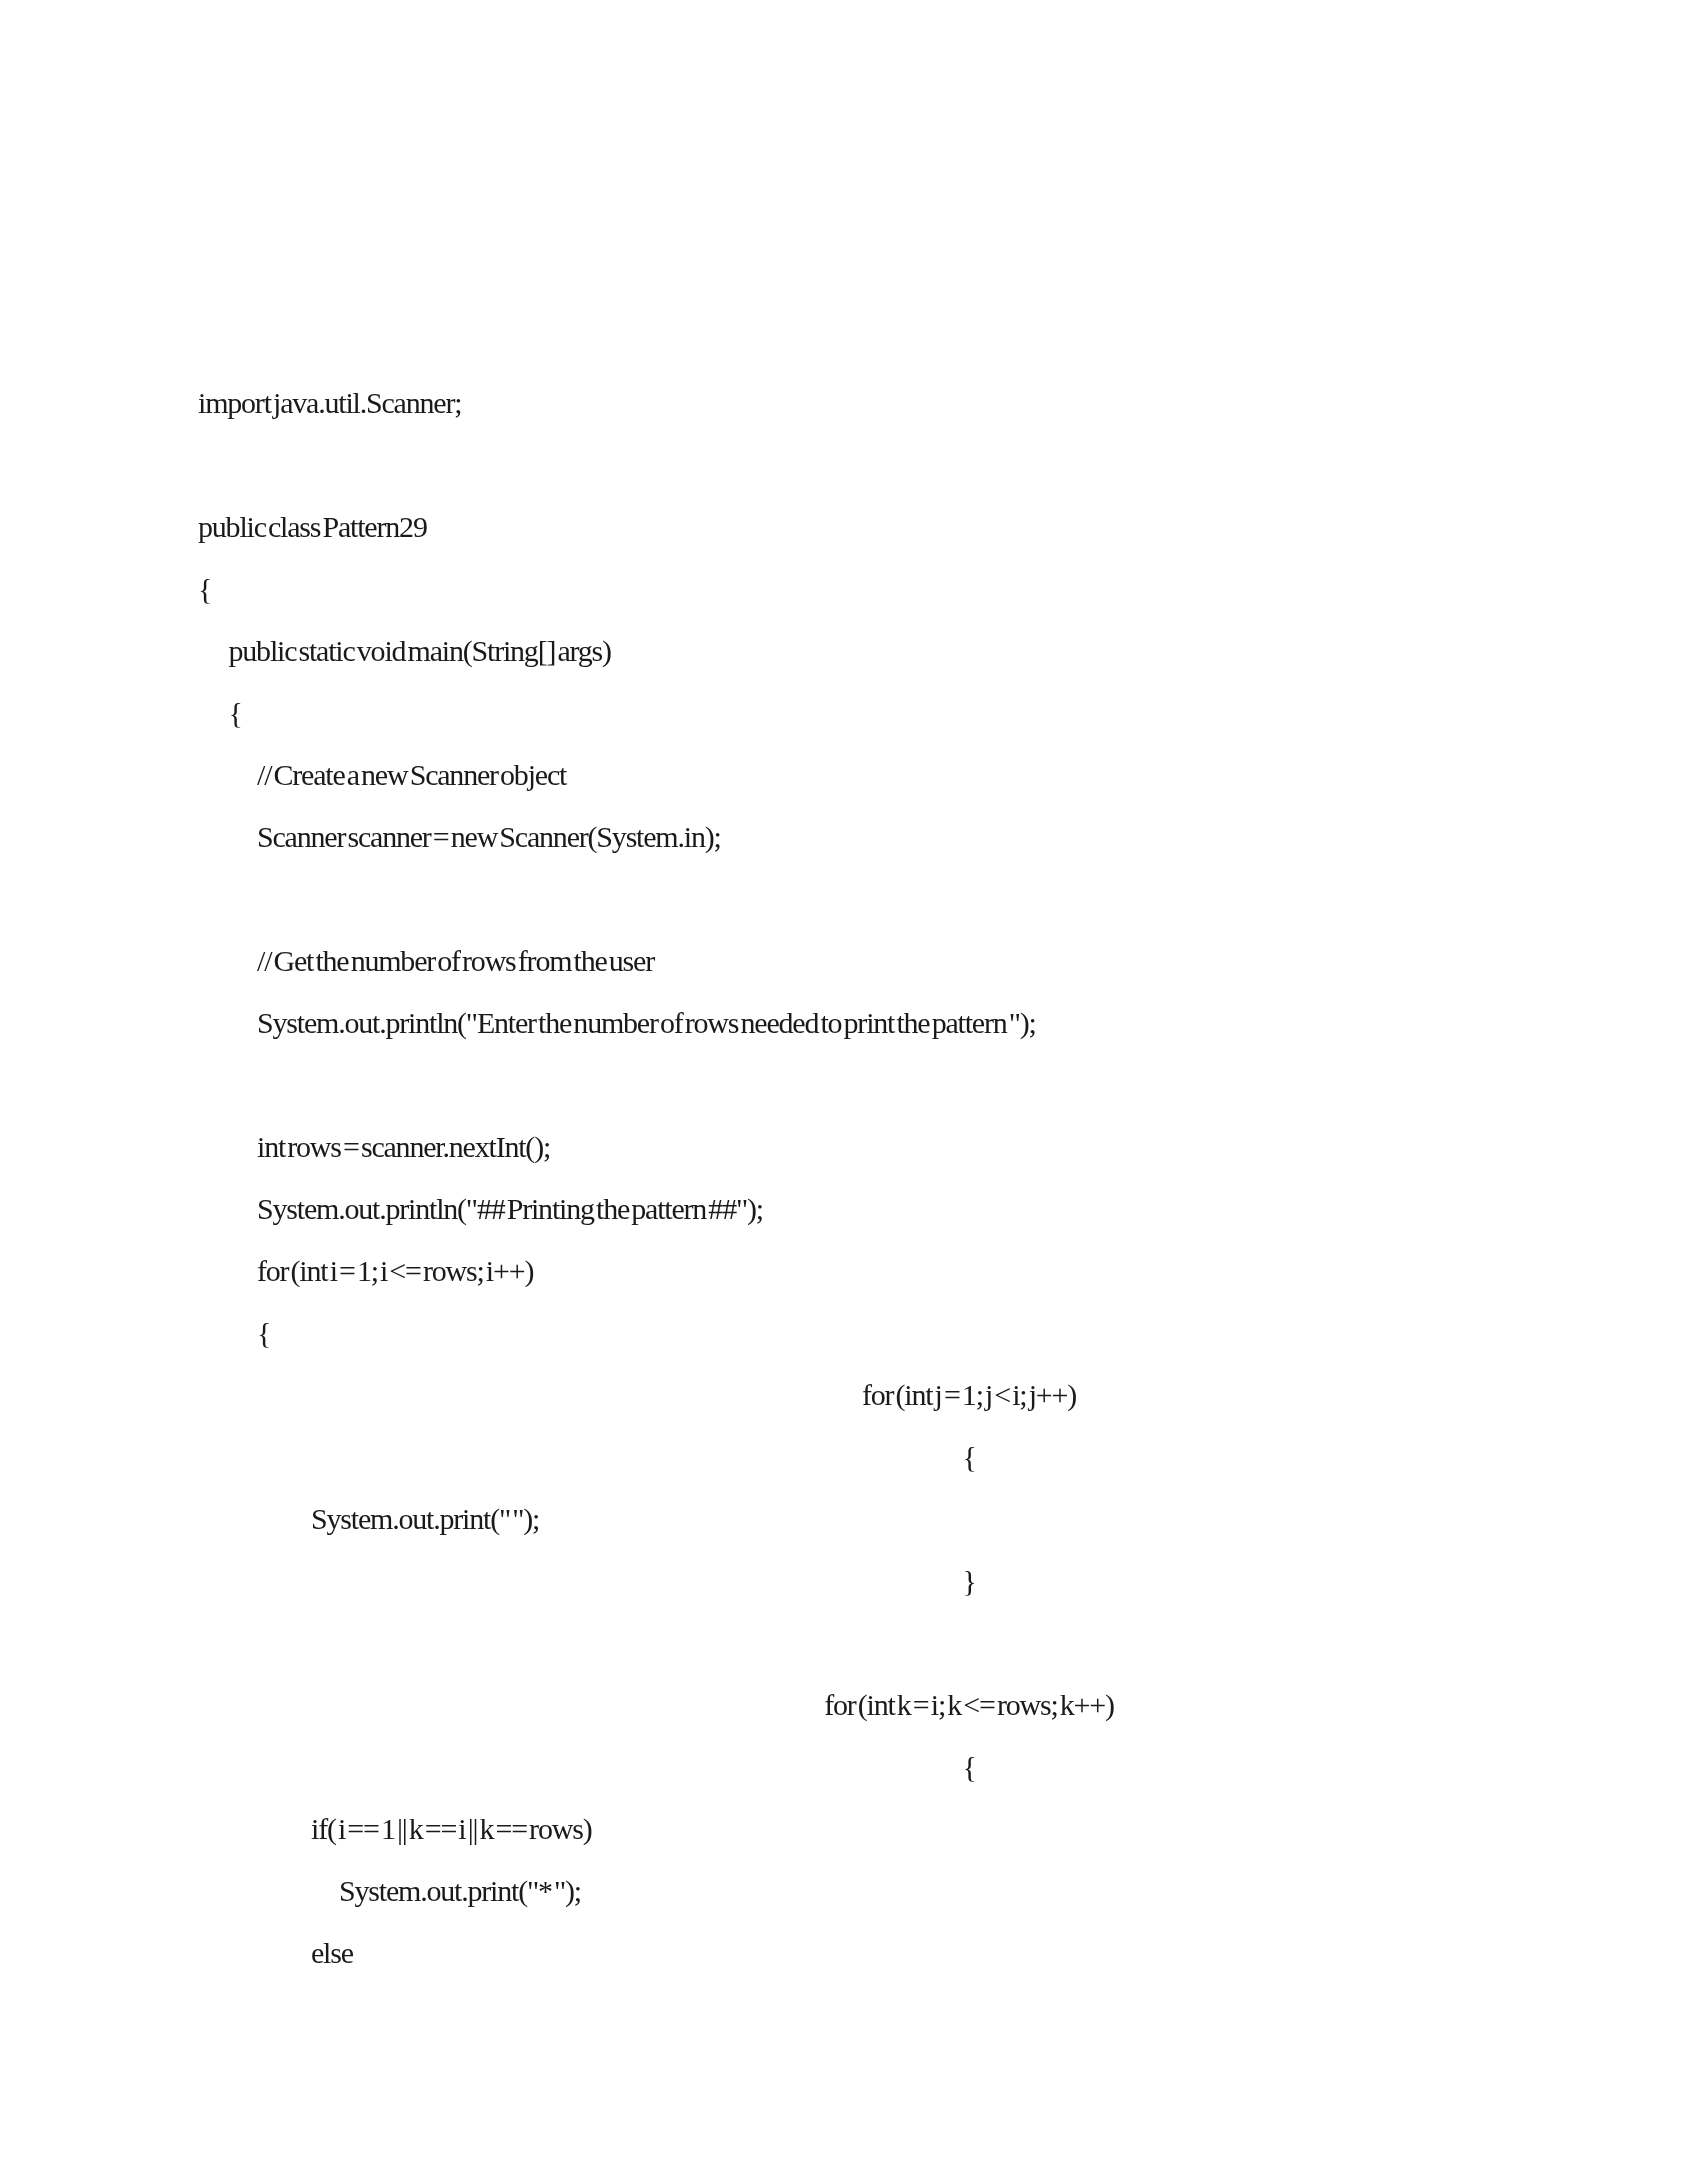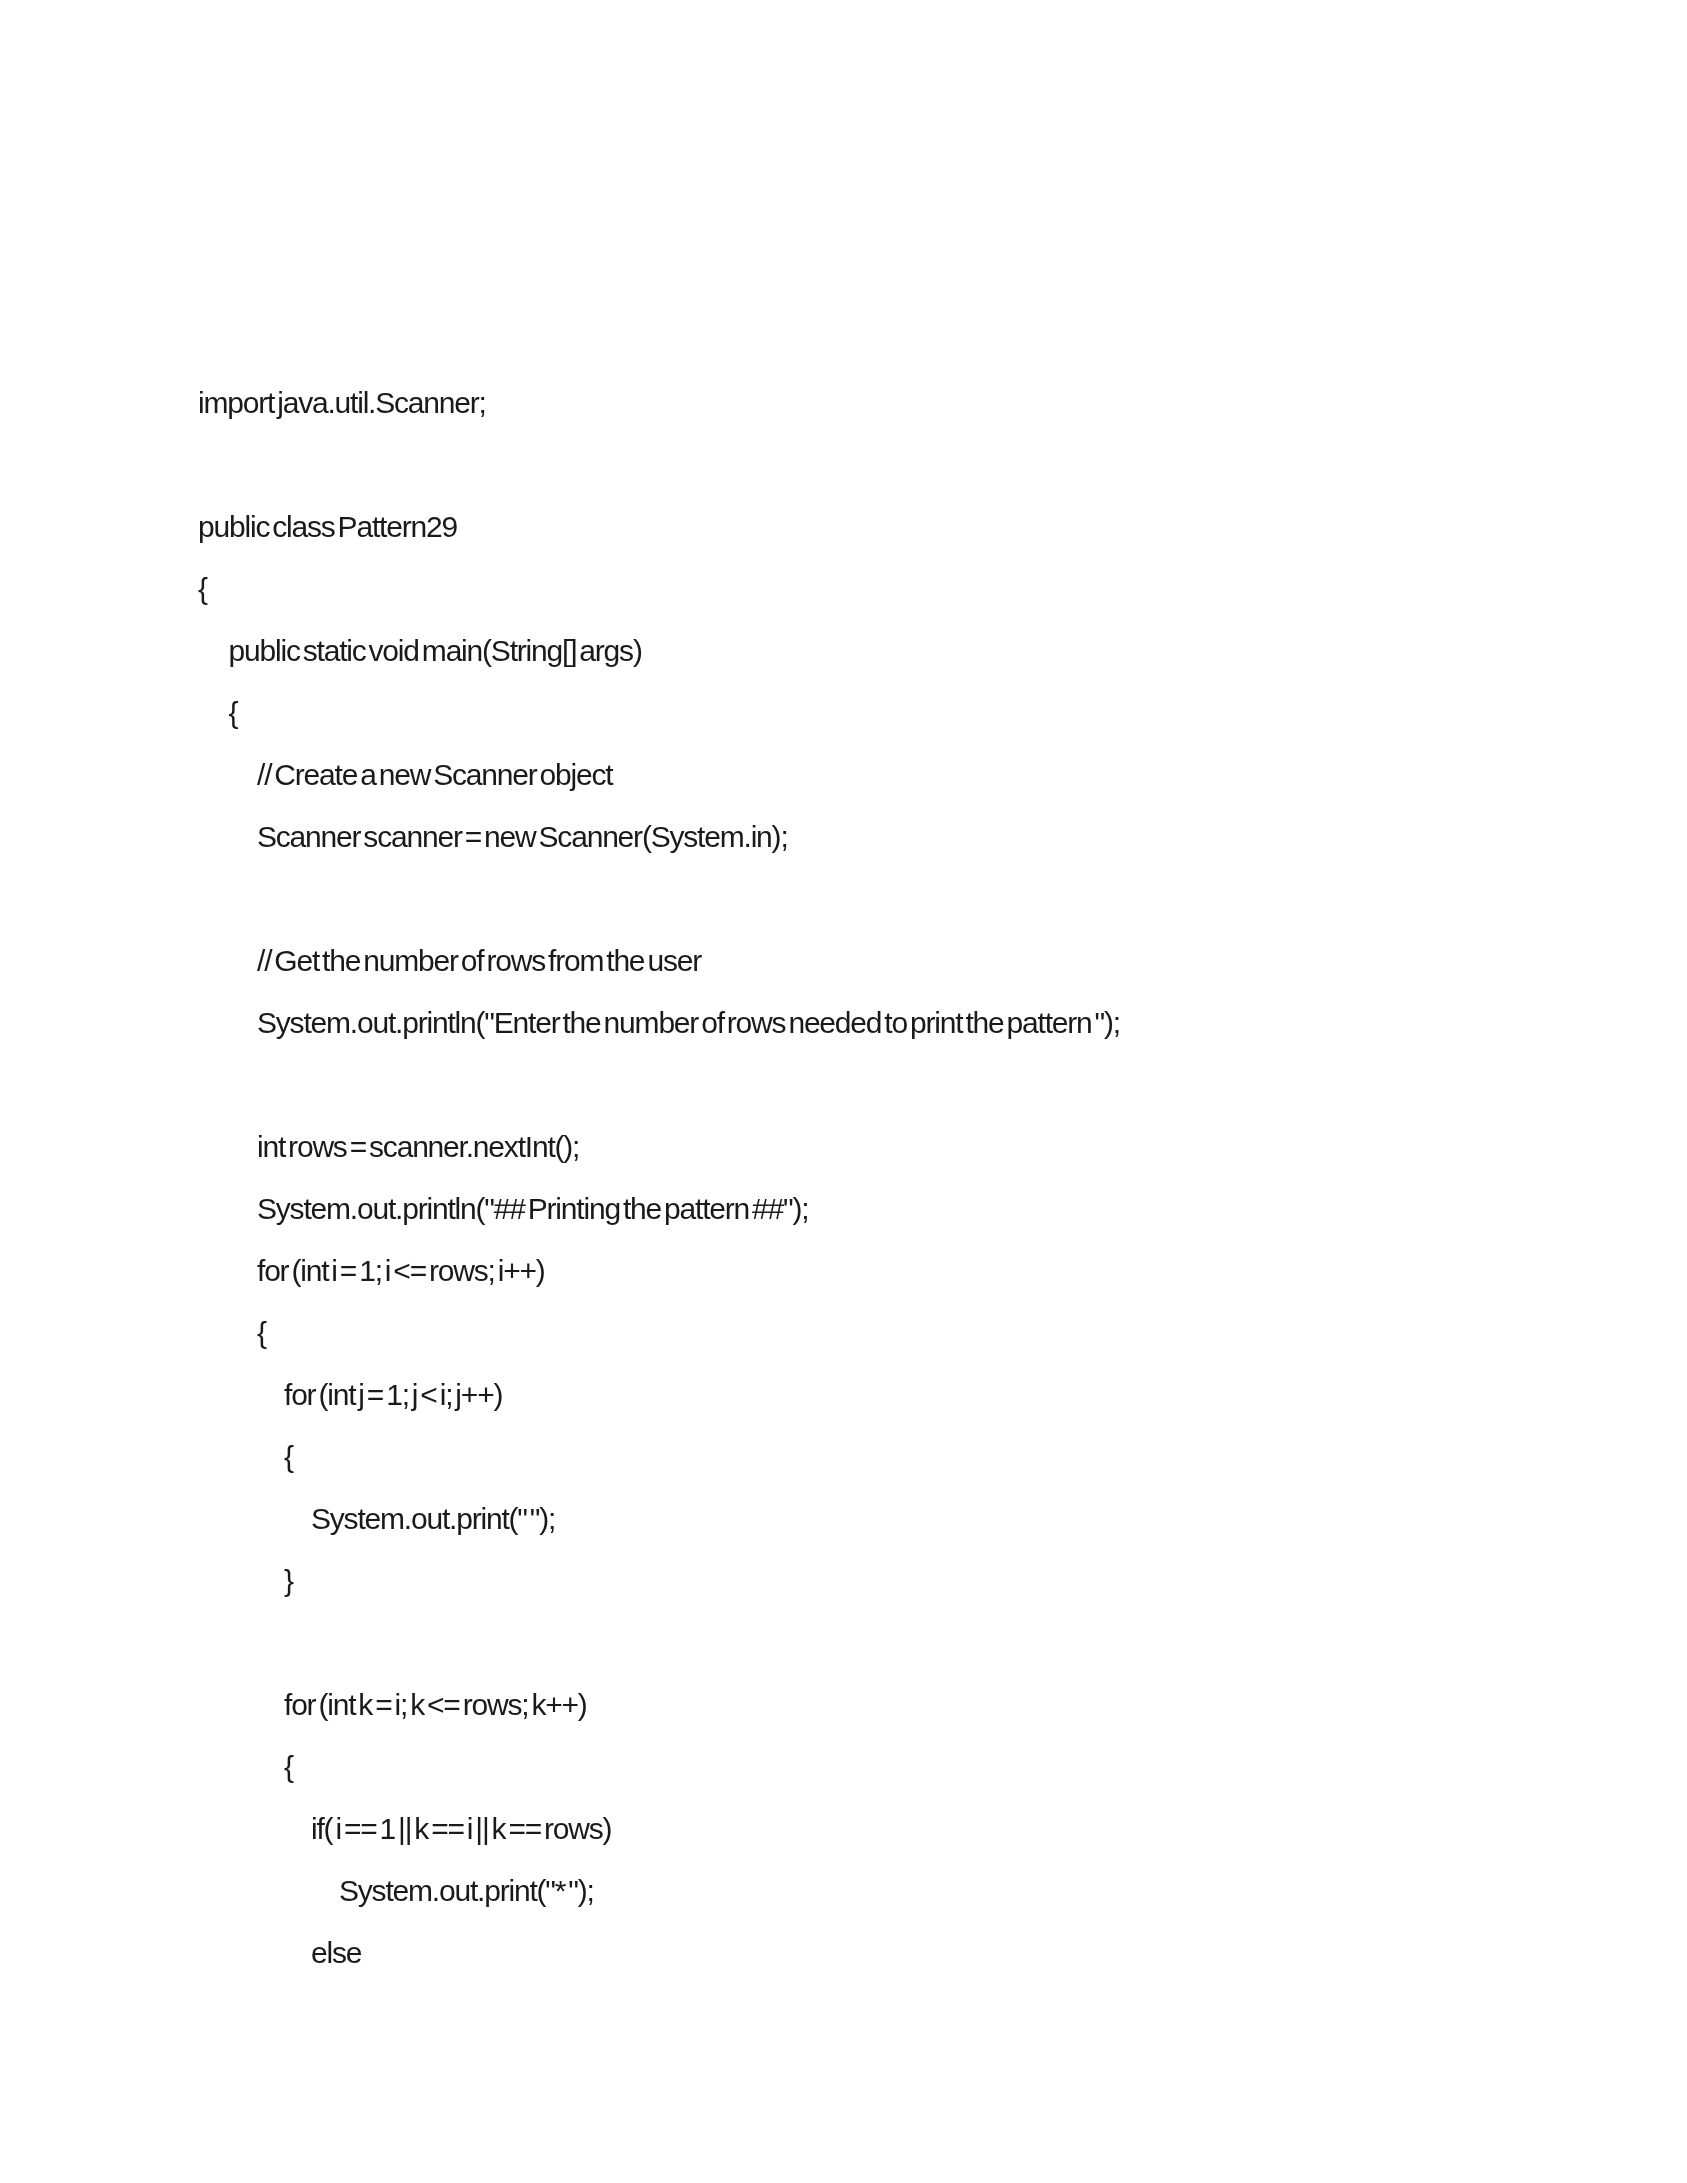--- a/index.html
+++ b/index.html
@@ -11,41 +11,42 @@
     width: 1687px;
     height: 2183px;
     position: relative;
     font-family: "Liberation Sans", sans-serif;
   }
   .page {
     position: absolute;
     inset: 0;
     background: #ffffff;
     overflow: hidden;
+    font-family: Liberation Serif, serif;
   }
   .code-block {
     position: absolute;
     left: 198px;
     top: 372px;
     right: 33px;
     font-size: 30px;
     line-height: 62px;
     letter-spacing: -1.2px;
     word-spacing: -4.1px;
     color: #1a1a1a;
     white-space: pre;
   }
   .code-line {
     min-height: 62px;
   }
   
   .ind-0 { padding-left: 0; }
   .ind-1 { padding-left: 30.5px; }
   .ind-2 { padding-left: 59px; }
-  .ind-3 { padding-left: 86px; }
+  .ind-3 { padding-left: 86px; text-align: center; }
   .ind-4 { padding-left: 113px; }
   .ind-5 { padding-left: 141px; }
 </style>
 </head>
 <body>
 
 <div class="page">
   <div class="code-block"><div class="code-line ind-0">import java.util.Scanner;</div><div class="code-line ind-0"></div><div class="code-line ind-0">public class Pattern29</div><div class="code-line ind-0">{</div><div class="code-line ind-1">public static void main(String[] args)</div><div class="code-line ind-1">{</div><div class="code-line ind-2">// Create a new Scanner object</div><div class="code-line ind-2">Scanner scanner = new Scanner(System.in);</div><div class="code-line ind-0"></div><div class="code-line ind-2">// Get the number of rows from the user</div><div class="code-line ind-2">System.out.println("Enter the number of rows needed to print the pattern ");</div><div class="code-line ind-0"></div><div class="code-line ind-2">int rows = scanner.nextInt();</div><div class="code-line ind-2">System.out.println("## Printing the pattern ##");</div><div class="code-line ind-2">for (int i = 1; i &lt;= rows; i++)</div><div class="code-line ind-2">{</div><div class="code-line ind-3">for (int j = 1; j &lt; i; j++)</div><div class="code-line ind-3">{</div><div class="code-line ind-4">System.out.print(" ");</div><div class="code-line ind-3">}</div><div class="code-line ind-0"></div><div class="code-line ind-3">for (int k = i; k &lt;= rows; k++)</div><div class="code-line ind-3">{</div><div class="code-line ind-4">if( i == 1 || k == i || k == rows)</div><div class="code-line ind-5">System.out.print("* ");</div><div class="code-line ind-4">else</div></div>
 </div>
 

